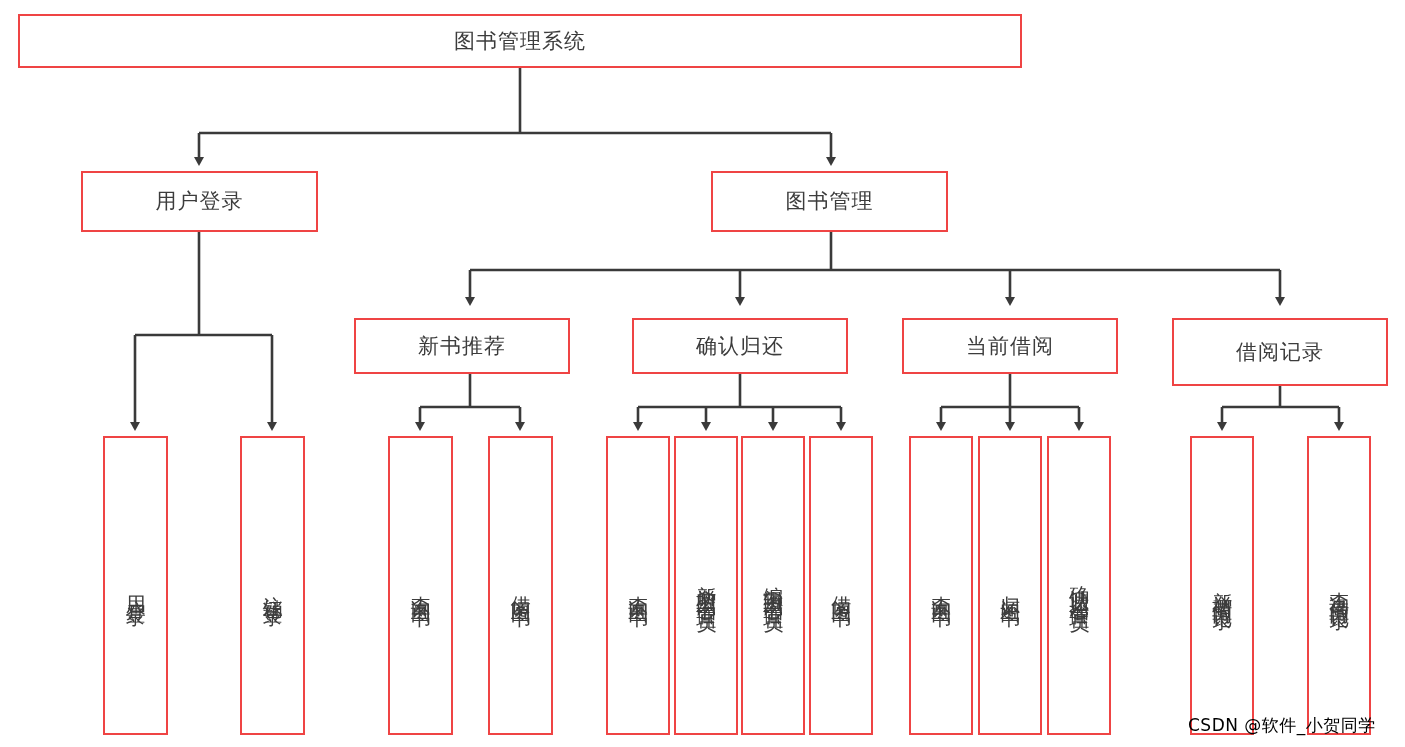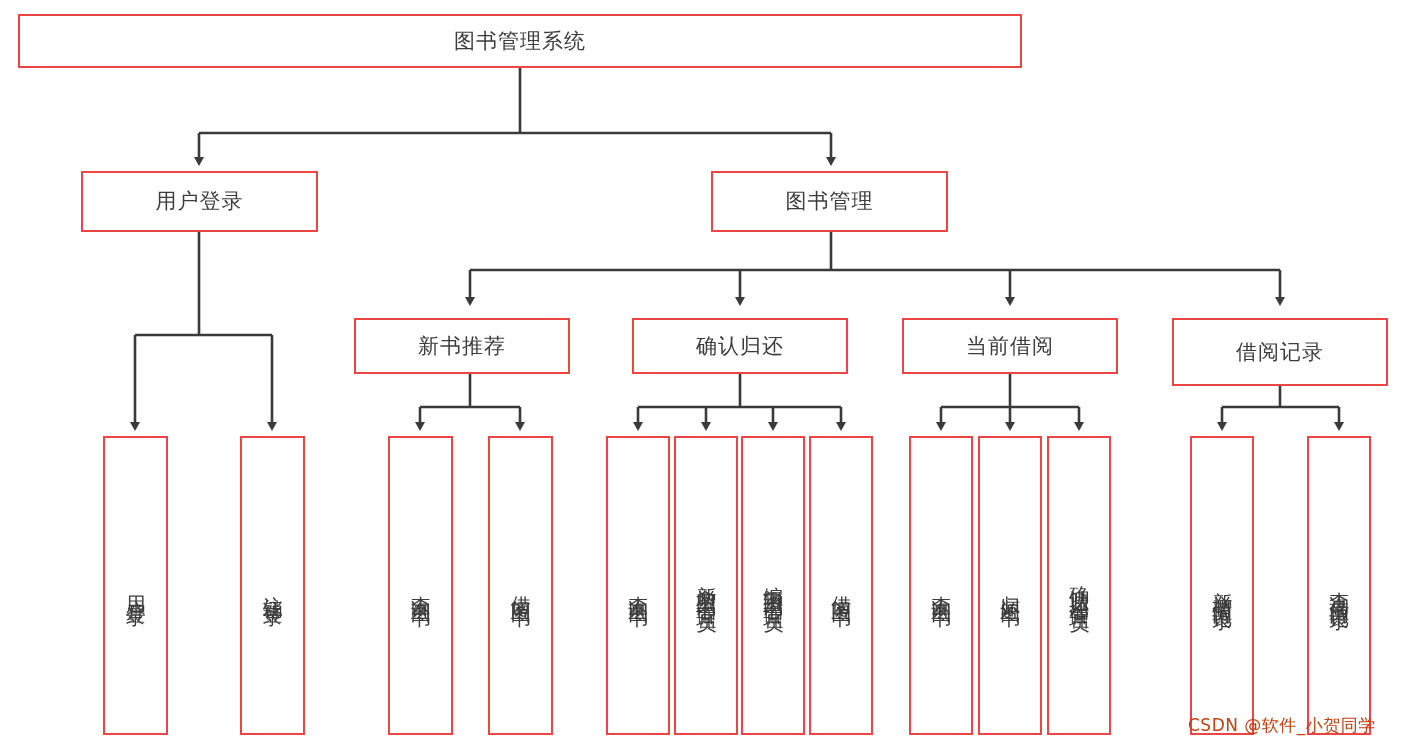--- a/index.html
+++ b/index.html
@@ -48,21 +48,21 @@
     text-orientation: upright;
     letter-spacing: 4px;
     font-size: 20px;
     white-space: normal;
   }
   .leaf-box .node-label.vertical {
     padding-top: 4px;
   }
   .watermark {
     position: absolute;
-    color: #c2410c;
+    color: #000000;
     font-size: 17px;
     letter-spacing: 0.5px;
     white-space: nowrap;
     left: 1188px;
     top: 714px;
   }
 </style>
 </head>
 <body>
 

